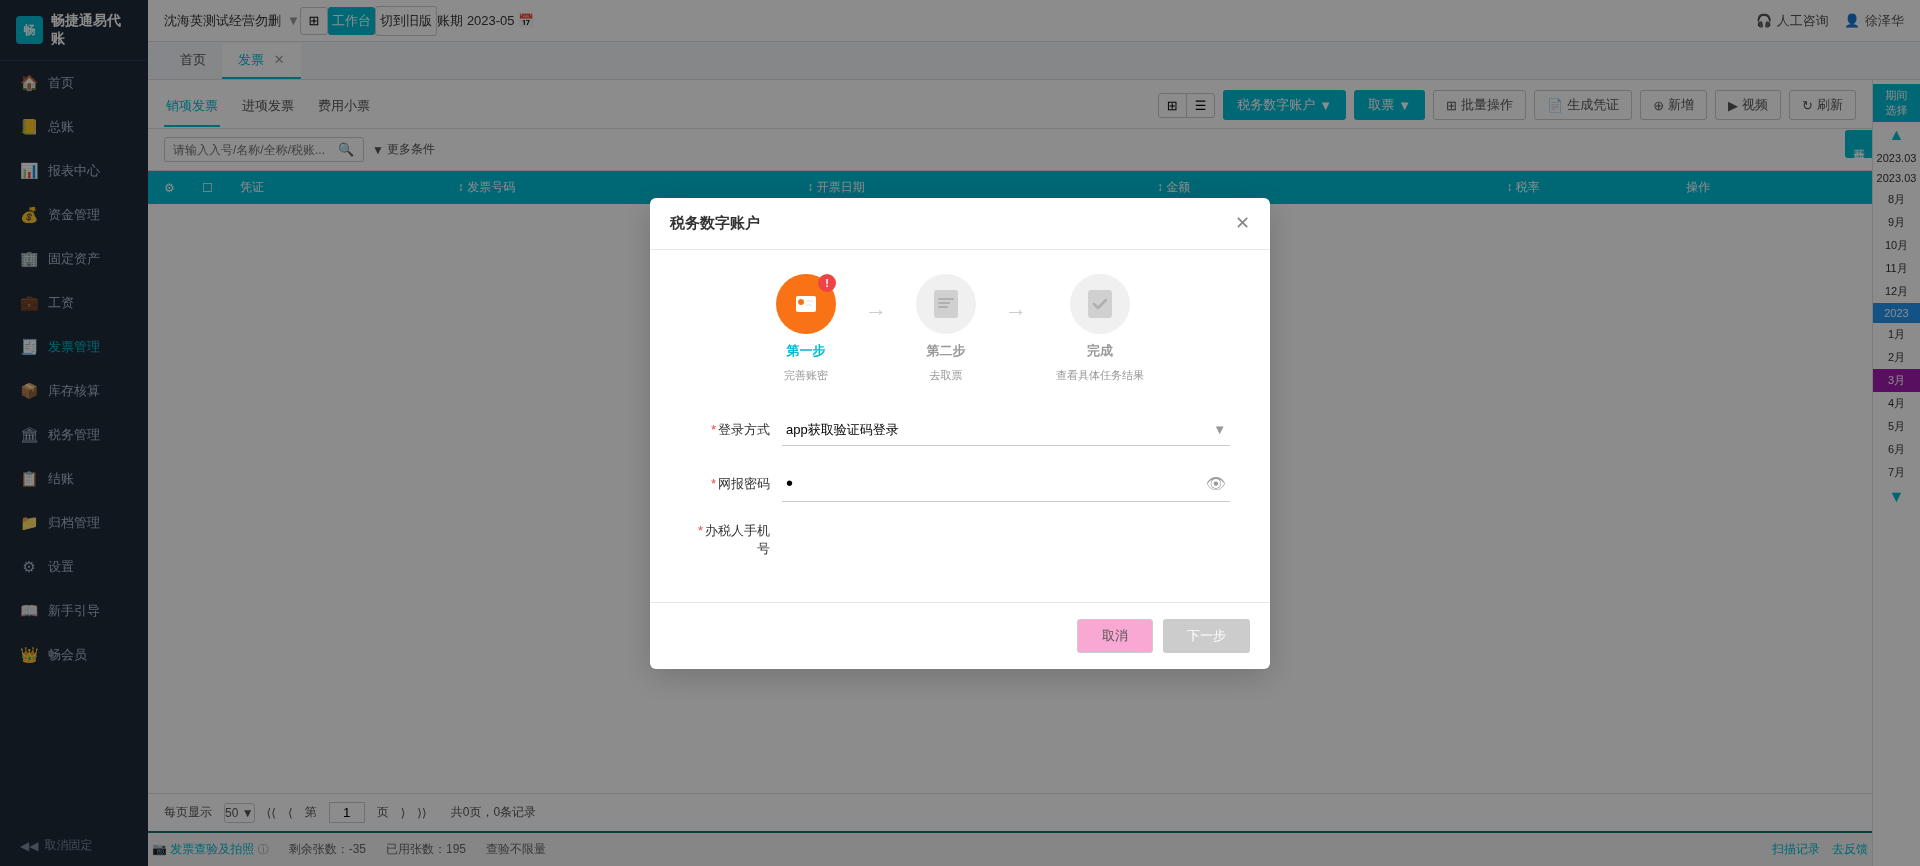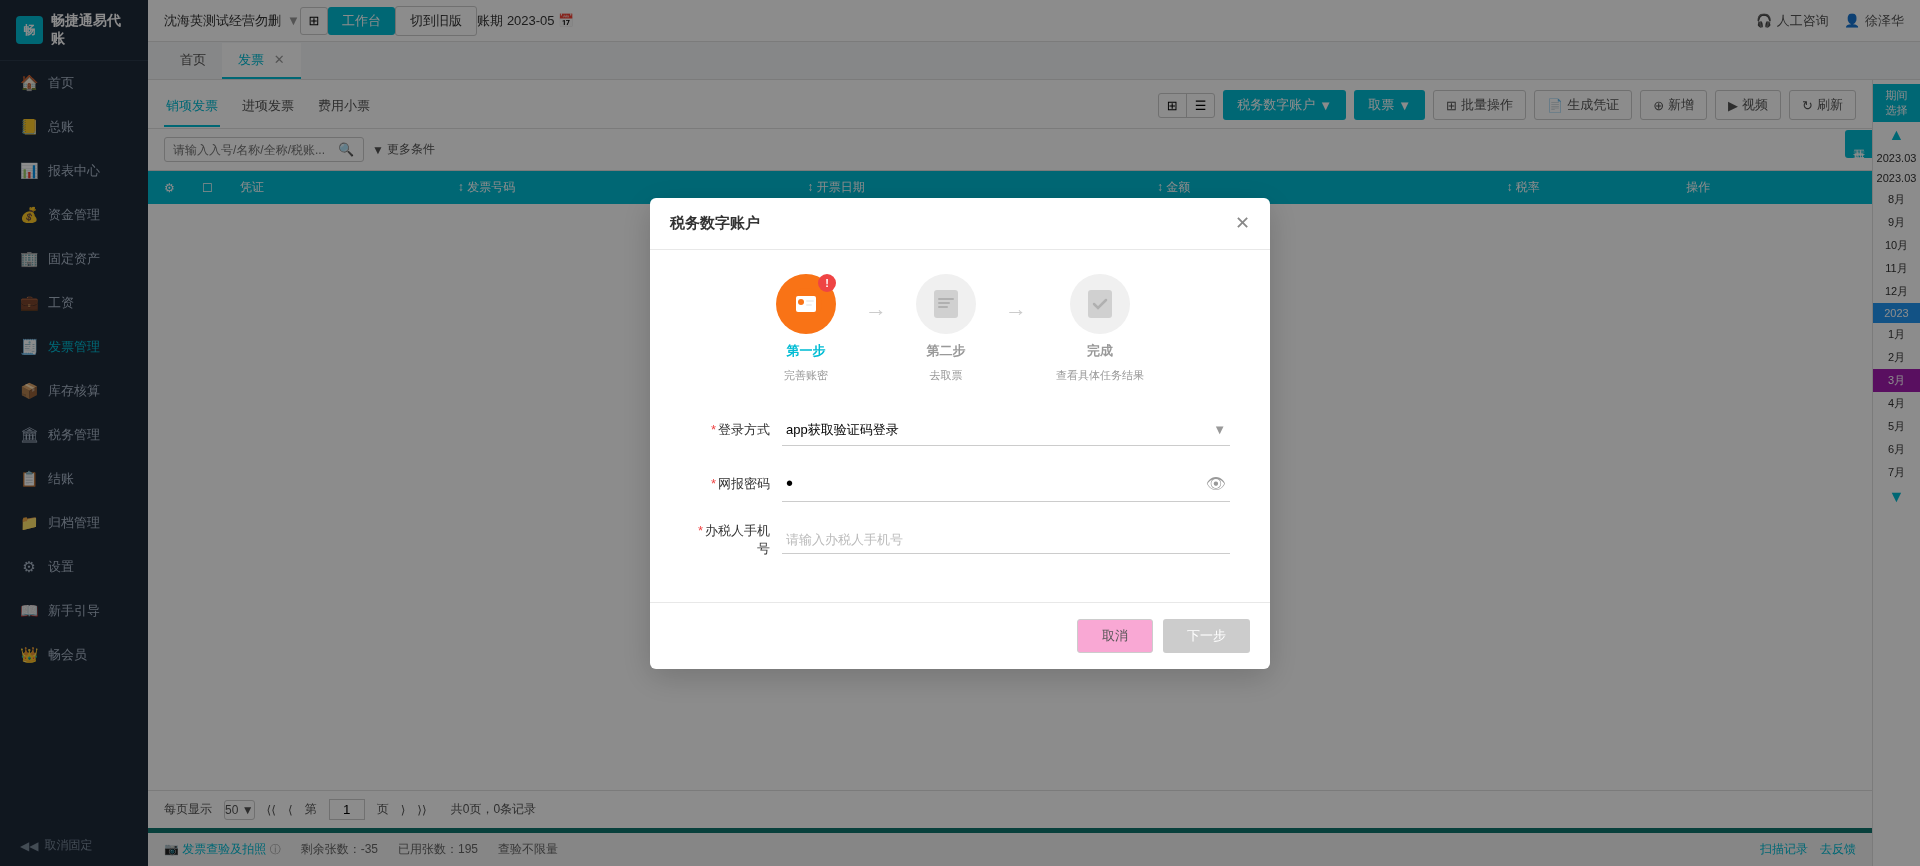--- a/index.html
+++ b/index.html
@@ -17,21 +17,21 @@
     .sidebar-item .icon { width: 18px; text-align: center; font-size: 15px; }
     .sidebar-bottom { margin-top: auto; padding: 12px 20px; color: #7a8a9a; font-size: 12px; cursor: pointer; display: flex; align-items: center; gap: 6px; }
 
     
     .main { flex: 1; display: flex; flex-direction: column; overflow: hidden; }
 
     
     .topbar { height: 42px; background: #fff; display: flex; align-items: center; padding: 0 16px; border-bottom: 1px solid #e0e0e0; flex-shrink: 0; }
     .topbar-company { display: flex; align-items: center; gap: 6px; color: #333; font-size: 13px; }
     .topbar-icon-btn { width: 28px; height: 28px; border: 1px solid #ccc; border-radius: 3px; display: flex; align-items: center; justify-content: center; cursor: pointer; background: #fff; }
-    .topbar-btn { padding: 5px 14px; border-radius: 3px; font-size: 13px; cursor: pointer; border: none; }
+    .topbar-btn { padding: 5px 4px; border-radius: 3px; font-size: 13px; cursor: pointer; border: none; }
     .topbar-btn.primary { background: #00bcd4; color: #fff; }
     .topbar-btn.outline { background: #fff; border: 1px solid #ccc; color: #333; }
     .topbar-period { color: #333; font-size: 13px; display: flex; align-items: center; gap: 4px; }
     .topbar-right { margin-left: auto; display: flex; align-items: center; gap: 16px; color: #555; font-size: 13px; }
     .topbar-right .user { display: flex; align-items: center; gap: 4px; }
 
     
     .tabbar { background: #f5f6f7; border-bottom: 1px solid #e0e0e0; display: flex; align-items: center; padding: 0 16px; height: 38px; flex-shrink: 0; }
     .tab { padding: 8px 16px; font-size: 13px; cursor: pointer; color: #555; border-bottom: 2px solid transparent; }
     .tab.active { color: #00bcd4; border-bottom: 2px solid #00bcd4; background: #fff; }
@@ -54,21 +54,21 @@
     .filter-link { color: #555; font-size: 12px; cursor: pointer; display: flex; align-items: center; gap: 3px; }
 
     
     .table-header { display: flex; align-items: center; background: #00bcd4; color: #fff; padding: 8px 16px; font-size: 12px; flex-shrink: 0; gap: 10px; }
     .table-body { flex: 1; overflow-y: auto; background: #fff; }
 
     
     .bottom-bar { background: #fff; border-top: 1px solid #e0e0e0; padding: 8px 16px; display: flex; align-items: center; gap: 12px; font-size: 12px; color: #555; flex-shrink: 0; }
 
     
-    .footer { background: #f5f5f5; border-top: 5px solid #0f766e; padding: 8px 16px; display: flex; align-items: center; gap: 20px; font-size: 12px; color: #666; flex-shrink: 0; }
+    .footer { background: #f5f5f5; border-top: 2px solid #0f766e; padding: 8px 4px; display: flex; align-items: center; gap: 20px; font-size: 12px; color: #666; flex-shrink: 0; }
 
     
     .period-selector { width: 48px; background: #fff; border-left: 1px solid #e0e0e0; display: flex; flex-direction: column; align-items: center; padding-top: 4px; overflow-y: auto; flex-shrink: 0; }
     .period-label { font-size: 11px; color: #333; padding: 4px 2px; text-align: center; cursor: pointer; width: 100%; }
     .period-label.active-teal { background: #a21caf; color: #fff; }
     .period-label.active-blue { background: #2196f3; color: #fff; }
     .period-scroll-up, .period-scroll-down { font-size: 16px; color: #00bcd4; cursor: pointer; padding: 4px; }
 
     
     .modal-overlay { position: fixed; top: 0; left: 0; width: 1920px; height: 866px; background: rgba(0,0,0,0.45); display: flex; align-items: center; justify-content: center; z-index: 100; }
@@ -429,21 +429,20 @@
       <div class="form-row">
         <span class="form-label required">网报密码</span>
         <div class="password-row">
           <input type="password" value="1" style="border: none; outline: none; background: transparent; font-size: 20px; letter-spacing: 4px; flex: 1 1 0%; padding: 6px 4px;">
           <span class="password-eye">👁</span>
         </div>
       </div>
 
       <div class="form-row">
         <span class="form-label required">办税人手机号</span>
-        <input class="form-input" type="text" style="flex: 1 1 0%; border-top: none; border-right: none; border-left: none; border-image: initial; border-bottom: 1px solid rgb(204, 204, 204); padding: 6px 4px; font-size: 13px; outline: none; background: transparent;" placeholder="请输入办税人手机号">
       </div>
     </div>
 
     <div class="modal-footer">
       <button class="btn-cancel">取消</button>
       <button class="btn-next">下一步</button>
     </div>
   </div>
 </div>
 

